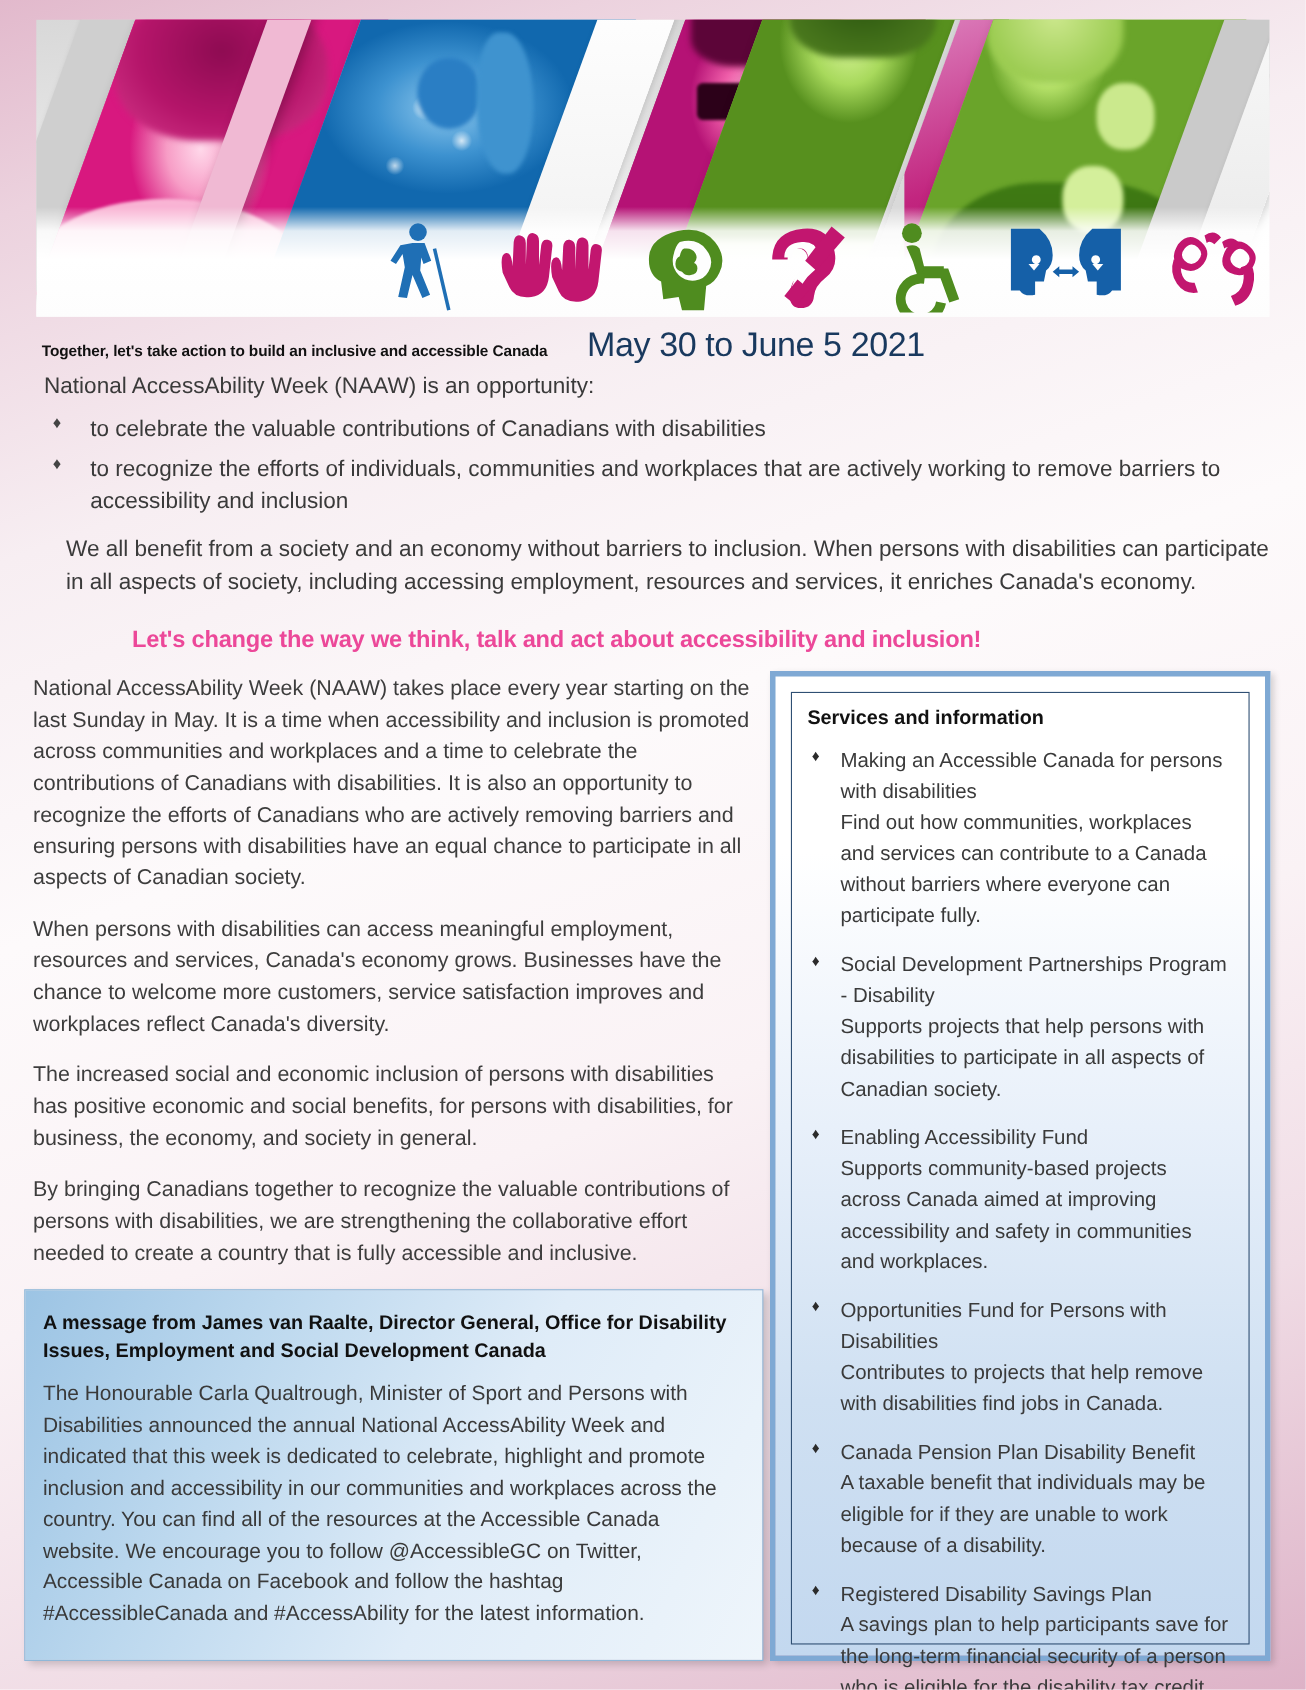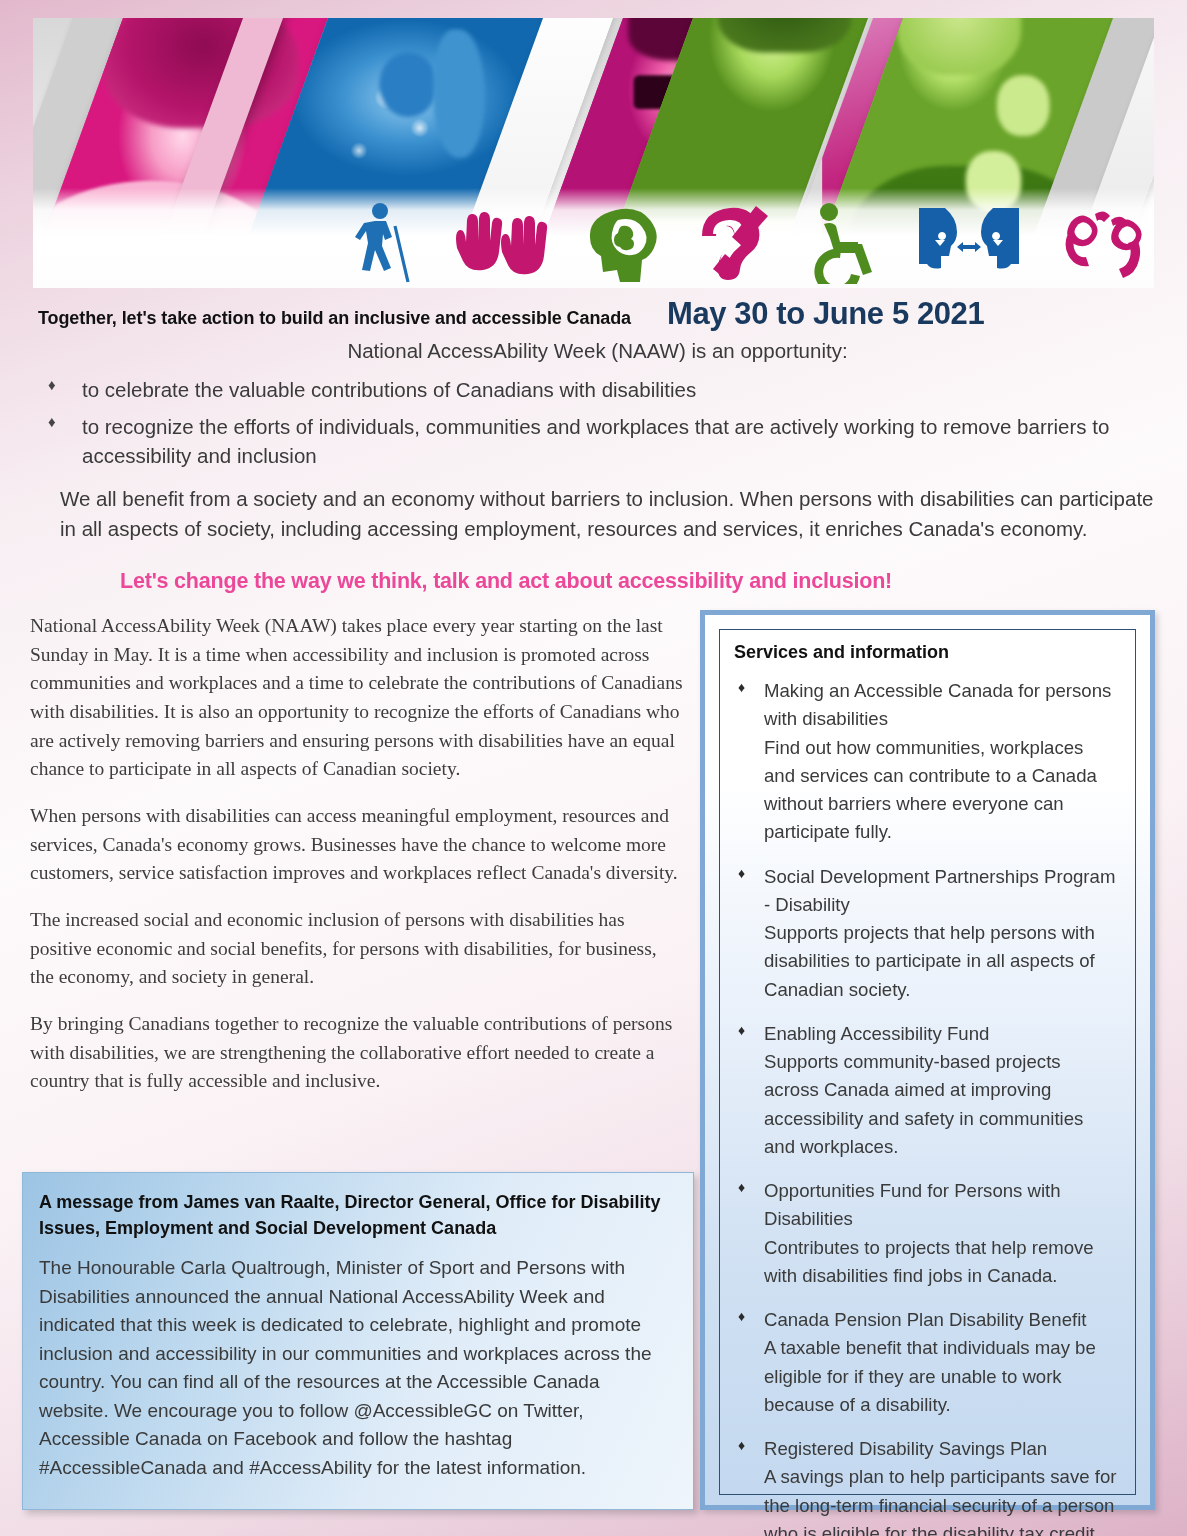--- a/index.html
+++ b/index.html
@@ -210,45 +210,45 @@
   
   .headline-row {
     position: absolute;
     left: 38px;
     top: 296px;
     width: 1120px;
     display: flex;
     align-items: baseline;
   }
   .tagline {
-    font-size: 18px;
+    font-size: 14px;
     font-weight: bold;
     color: #111111;
     letter-spacing: -0.1px;
   }
   .date-badge {
     margin-left: 36px;
     font-size: 31px;
-    font-weight: bold;
+    font-weight: normal;
     color: #19395e;
     letter-spacing: -0.4px;
     white-space: nowrap;
   }
 
   
   .intro {
     position: absolute;
     left: 40px;
     top: 336px;
     width: 1115px;
     color: #3a3a3a;
     font-size: 20.5px;
     line-height: 1.42;
   }
-  .intro .lead { margin: 0 0 10px 0; text-align: center; }
+  .intro .lead { margin: 0 0 10px 0; }
   .intro ul {
     margin: 0 0 14px 0;
     padding: 0;
     list-style: none;
   }
   .intro ul li {
     position: relative;
     padding-left: 42px;
     margin-bottom: 8px;
   }
@@ -276,21 +276,21 @@
   
   .col-left {
     position: absolute;
     left: 30px;
     top: 612px;
     width: 655px;
     font-size: 19.5px;
     line-height: 1.47;
     color: #3d3d3d;
   }
-  .col-left p { margin: 0 0 18px 0; font-family: Liberation Serif, serif; }
+  .col-left p { margin: 0 0 18px 0; }
 
   
   .msg-box {
     position: absolute;
     left: 22px;
     top: 1172px;
     width: 672px;
     height: 338px;
     box-sizing: border-box;
     padding: 16px 20px 12px 16px;

